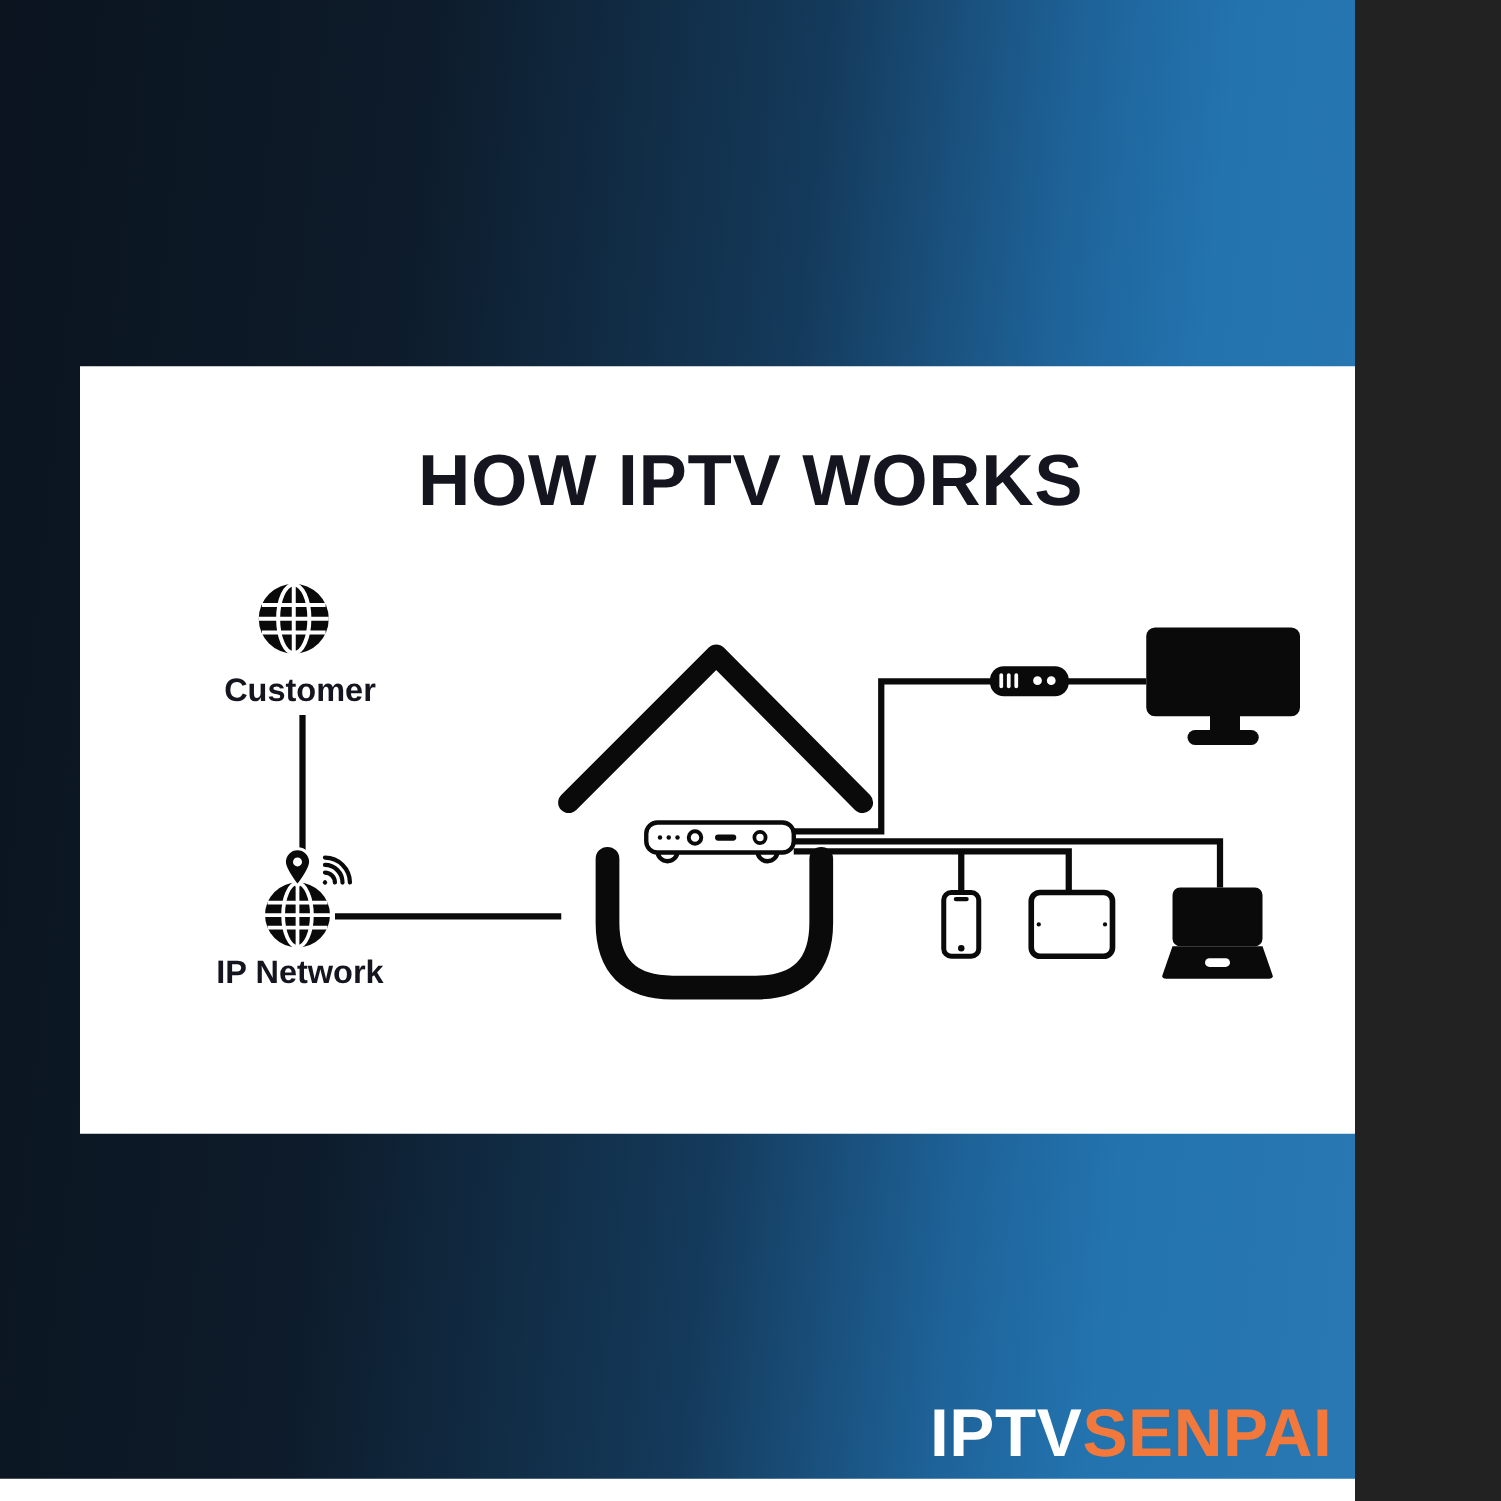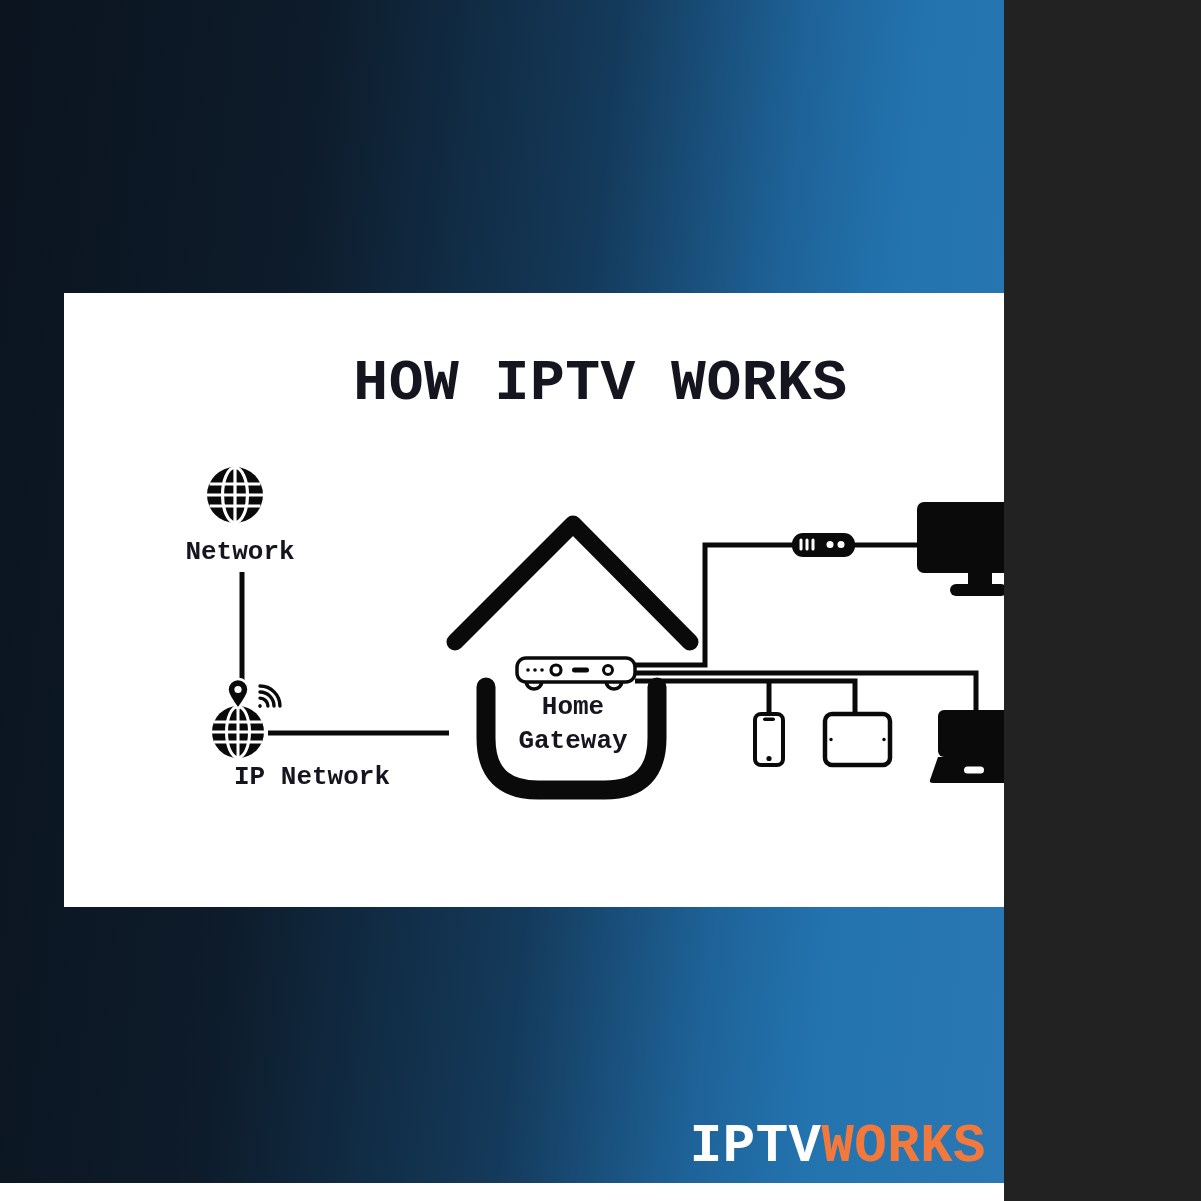--- a/index.html
+++ b/index.html
@@ -1,37 +1,37 @@
 <!DOCTYPE html>
 <html><head>
 <meta charset="utf-8">
 <style>
   html,body{margin:0;padding:0;background:#222;}
   .stage{
-    position:relative;width:1004px;height:1201px;overflow:hidden;
-    font-family:Liberation Mono, monospace;
+    position:relative;width:1084px;height:1201px;overflow:hidden;
+    font-family:Liberation Sans, sans-serif;
     background:linear-gradient(96deg,#0b141f 0%,#0d1b2a 28%,#143a5b 55%,#1e6399 72%,#2373af 82%,#2978b4 100%);
   }
   .bottom-strip{
     position:absolute;left:0;right:0;bottom:0;height:18px;background:#ffffff;
   }
   .card{
     position:absolute;left:64px;top:293px;width:1073px;height:614px;background:#ffffff;
   }
   .diagram-svg{position:absolute;left:0;top:0;}
   .lbl{
     position:absolute;text-align:center;color:#15151f;font-weight:700;
     font-size:26px;line-height:32px;white-space:pre-line;
   }
   .title{
     position:absolute;left:0;right:0;top:58px;text-align:center;
     font-size:58px;font-weight:700;letter-spacing:0.5px;color:#15151f;
   }
   .lbl-internet{left:26px;width:300px;top:243px;}
-  .lbl-ipnetwork{left:26px;width:300px;top:468px;text-align:right;}
+  .lbl-ipnetwork{left:26px;width:300px;top:468px;}
   .lbl-homegateway{left:359px;width:300px;top:397px;line-height:34px;}
   .lbl-customer{left:359px;width:300px;top:504px;}
   .lbl-stb{left:608px;width:300px;top:268px;font-size:19px;letter-spacing:0.3px;}
   .brand{
     position:absolute;right:18px;top:1116px;font-size:54px;font-weight:700;
     letter-spacing:0.5px;white-space:nowrap;
   }
   .brand .p1{color:#ffffff;margin-top:44px;}
   .brand .p2{color:#f2793b;}
 </style>
@@ -133,30 +133,28 @@
 
       <g>
         <rect x="874" y="417" width="72" height="47" rx="6" fill="#0a0a0a"></rect>
         <path d="M874,464 H946 L954,487 Q955,490 951,490 H869 Q865,490 866,487 Z" fill="#0a0a0a"></path>
         <rect x="900" y="473.5" width="20" height="7" rx="3.5" fill="#ffffff"></rect>
       </g>
     </svg>
 
     <div class="title">HOW IPTV WORKS</div>
 
-    <div class="lbl lbl-internet">Network</div>
+    <div class="lbl lbl-internet">Customer</div>
 
     <div class="lbl lbl-ipnetwork">IP Network</div>
 
-    <div class="lbl lbl-homegateway">Home
-Gateway</div>
 
 
 
   </div>
 
   <div class="brand">
-    <span class="p1">IPTV</span><span class="p2">WORKS</span>
+    <span class="p1">IPTV</span><span class="p2">SENPAI</span>
   </div>
 
   <div class="bottom-strip"></div>
 
 </div>
 
 </body></html>

